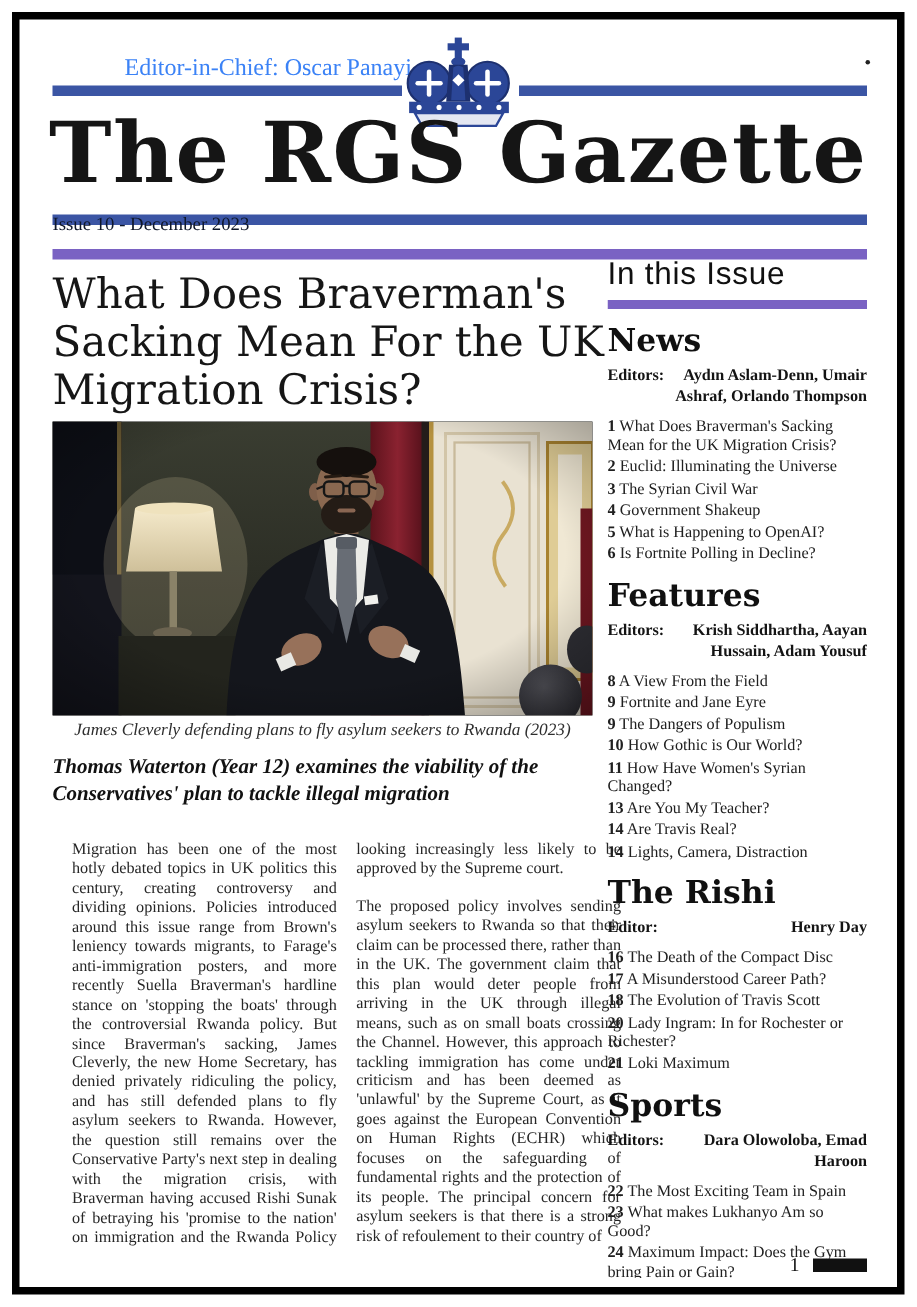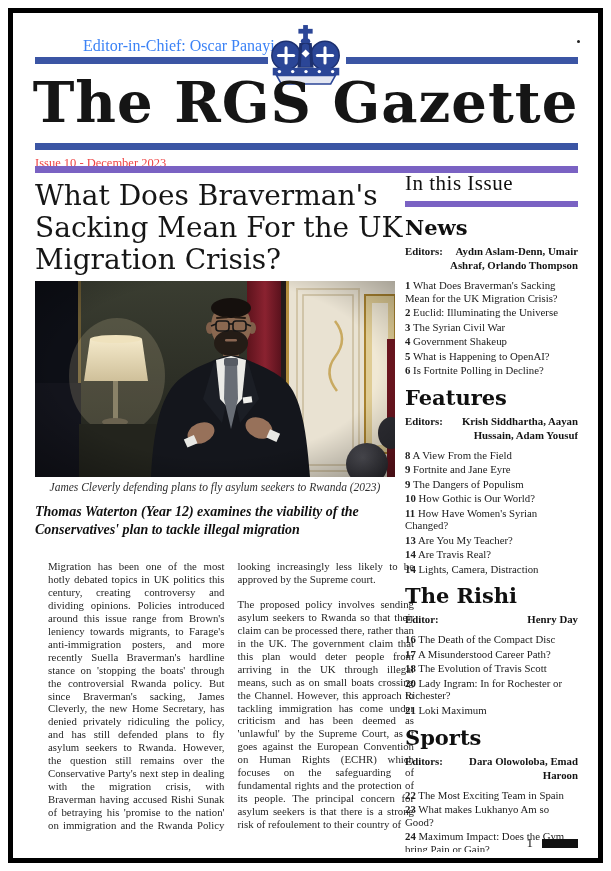--- a/index.html
+++ b/index.html
@@ -12,37 +12,37 @@
   .eic { position:absolute; left:35px; top:37px; font-size:16px; color:#3b82f6;margin-left:48px; }
   .bar { position:absolute; height:7px; background:var(--blue,#3b55a4); }
   .bar-left  { left:35px;  top:57px; width:233px; }
   .bar-right { left:346px; top:57px; width:232px; }
   .bar-full  { left:35px;  top:143px; width:543px; }
   .bar-purple{ left:35px;  top:166px; width:543px; height:7px; background:var(--purple,#7a62c3); position:absolute; }
   .crown { position:absolute; left:268px; top:24px; }
   .corner-dot { position:absolute; left:577px; top:40px; width:3px; height:3px; border-radius:50%; background:#222; }
   .masthead-title { position:absolute; left:0; right:0; top:72px; text-align:center;
     font-family:"DejaVu Serif", serif; font-size:56px; letter-spacing:1px; color:#151515; line-height:1.1; }
-  .issue-line { position:absolute; left:35px; top:156px; font-size:12.5px; color:#ef4444; }
+  .issue-line { position:absolute; left:35px; top:142px; font-size:12.5px; color:#0f172a; }
 
   
   .headline { position:absolute; left:35px; top:180px; width:370px;
     font-family:"DejaVu Serif", serif; font-size:28px; line-height:1.14; font-weight:normal; color:#161616; }
   .photo { position:absolute; left:35px; top:281px; width:360px; height:196px; overflow:hidden; background:#222; }
   .caption { position:absolute; left:35px; top:481px; width:360px; text-align:center;
     font-style:italic; font-size:11.5px; color:#2e2e2e; }
   .standfirst { position:absolute; left:35px; top:503px; width:372px;
     font-weight:bold; font-style:italic; font-size:14px; line-height:1.25; color:#111; }
   .body-cols { position:absolute; left:48px; top:544px; width:366px; height:306px; overflow:hidden;
     column-count:2; column-gap:13px; font-size:10.8px; line-height:1.2; text-align:justify; color:#262626;margin-top:16px; }
   .body-cols p + p { margin-top:12px; }
 
   
   .sidebar { position:absolute; left:405px; top:171px; width:173px; height:681px; overflow:hidden; }
-  .toc-title { font-family:Liberation Serif, serif; font-size:21px; letter-spacing:.5px; color:#101010; font-weight:normal; }
+  .toc-title { font-family:Liberation Sans, sans-serif; font-size:21px; letter-spacing:.5px; color:#101010; font-weight:normal; }
   .toc-rule { height:6px; background:var(--purple,#7a62c3); margin:5px 0 6px; }
   .sec-head { font-family:"DejaVu Serif", serif; font-size:21px; font-weight:bold; color:#101010; margin:8px 0 4px; }
   .eds { font-weight:bold; font-size:10.8px; line-height:1.3; text-align:right; margin-bottom:7px; color:#141414; overflow:hidden; }
   .ed-label { float:left; }
   .items { }
   .item { font-size:10.8px; line-height:1.16; margin-bottom:2px; color:#202020; }
   .item b { font-weight:bold; }
 
   
   .pageno { position:absolute; left:405px; top:835px; width:173px; display:flex; align-items:center; justify-content:flex-end; gap:9px; }

